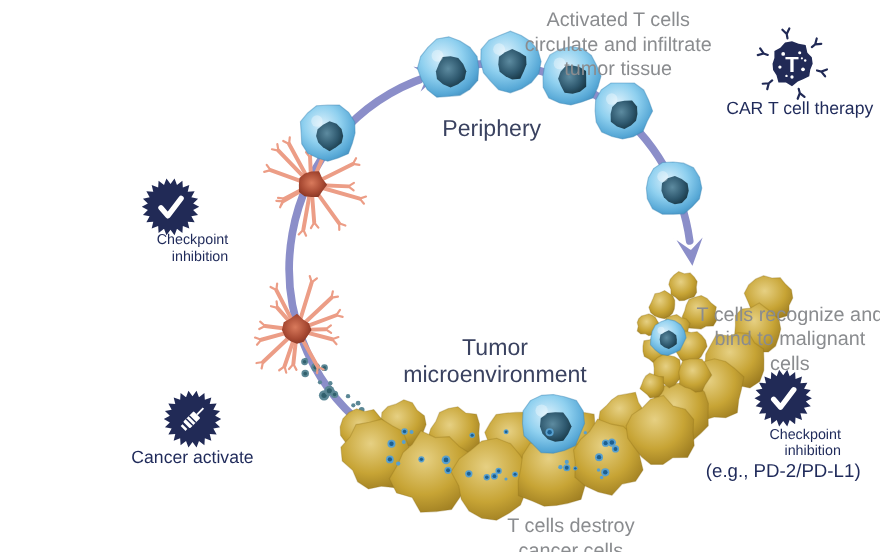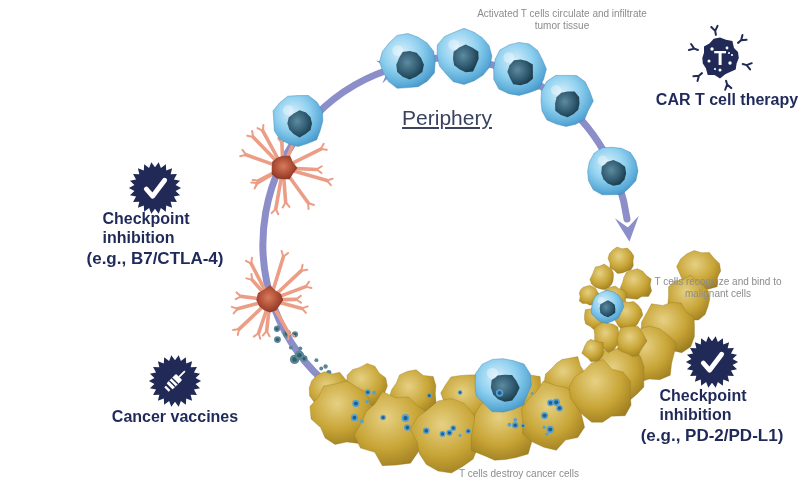--- a/index.html
+++ b/index.html
@@ -1,26 +1,26 @@
 <!DOCTYPE html>
 <html><head>
 <meta charset="utf-8">
 <style>
   html,body{margin:0;padding:0;background:#fff;}
   .stage{position:relative;width:800px;height:502px;background:#ffffff;overflow:hidden;
          font-family:"Liberation Sans",sans-serif;}
   #scene{position:absolute;left:0;top:0;}
-  .cap{position:absolute;color:#8a8c8f;font-size:10px;line-height:1.22;text-align:center;
+  .cap{position:absolute;color:#8a8c8f;font-size:18px;line-height:1.22;text-align:center;
        transform:translateX(-50%);}
   .zone{position:absolute;color:#3a4260;font-size:21px;line-height:1.12;text-align:center;
-        transform:translateX(-50%);white-space:pre-line;text-decoration:underline;}
+        transform:translateX(-50%);white-space:pre-line;}
   .zone.nowrap{white-space:nowrap;}
-  .therapy{position:absolute;text-align:left;transform:translateX(-50%);
-           color:#1f2a5a;font-weight:bold;}
-  .t-title{font-size:16px;line-height:1.18;margin:0 auto;width:105px;}
+  .therapy{position:absolute;text-align:right;transform:translateX(-50%);
+           color:#1f2a5a;font-weight:normal;}
+  .t-title{font-size:13px;line-height:1.18;margin:0 auto;width:105px;}
   .t-sub{font-size:17px;line-height:1.25;white-space:nowrap;}
   .t-single{font-size:16px;white-space:nowrap;}
   .badge{position:absolute;transform:translate(-50%,-50%);line-height:0;}
 </style>
 </head>
 <body>
 
 <div class="stage">
 
   <svg id="scene" width="800" height="502" viewBox="0 0 800 502">
@@ -287,41 +287,41 @@
 
 
   <div class="badge" style="left:155px;top:188px">
     <svg id="badge-cp-left" width="58" height="58" viewBox="-30 -30 60 60">
         <path d="M27.0,0.0 L21.3,3.1 L25.9,7.6 L19.6,8.9 L22.7,14.6 L16.2,14.1 L17.7,20.4 L11.6,18.1 L11.2,24.6 L6.1,20.6 L3.8,26.7 L-0.0,21.5 L-3.8,26.7 L-6.1,20.6 L-11.2,24.6 L-11.6,18.1 L-17.7,20.4 L-16.2,14.1 L-22.7,14.6 L-19.6,8.9 L-25.9,7.6 L-21.3,3.1 L-27.0,-0.0 L-21.3,-3.1 L-25.9,-7.6 L-19.6,-8.9 L-22.7,-14.6 L-16.2,-14.1 L-17.7,-20.4 L-11.6,-18.1 L-11.2,-24.6 L-6.1,-20.6 L-3.8,-26.7 L0.0,-21.5 L3.8,-26.7 L6.1,-20.6 L11.2,-24.6 L11.6,-18.1 L17.7,-20.4 L16.2,-14.1 L22.7,-14.6 L19.6,-8.9 L25.9,-7.6 L21.3,-3.1 Z" fill="#212a56"></path>
         <path d="M-9,1 L-2.5,8.5 L10,-8" stroke="#fff" stroke-width="5" fill="none" stroke-linecap="round" stroke-linejoin="round"></path>
       </svg>
   </div>
   <div class="therapy" style="left:155px;top:210px">
     <div class="t-title">Checkpoint inhibition</div>
-    <div class="t-sub">(e.g., B7/CTLA-4)</div>
   </div>
 
 
   <div class="badge" style="left:175px;top:381px">
     <svg id="badge-vaccine" width="58" height="58" viewBox="-30 -30 60 60">
         <path d="M27.0,0.0 L21.3,3.1 L25.9,7.6 L19.6,8.9 L22.7,14.6 L16.2,14.1 L17.7,20.4 L11.6,18.1 L11.2,24.6 L6.1,20.6 L3.8,26.7 L-0.0,21.5 L-3.8,26.7 L-6.1,20.6 L-11.2,24.6 L-11.6,18.1 L-17.7,20.4 L-16.2,14.1 L-22.7,14.6 L-19.6,8.9 L-25.9,7.6 L-21.3,3.1 L-27.0,-0.0 L-21.3,-3.1 L-25.9,-7.6 L-19.6,-8.9 L-22.7,-14.6 L-16.2,-14.1 L-17.7,-20.4 L-11.6,-18.1 L-11.2,-24.6 L-6.1,-20.6 L-3.8,-26.7 L0.0,-21.5 L3.8,-26.7 L6.1,-20.6 L11.2,-24.6 L11.6,-18.1 L17.7,-20.4 L16.2,-14.1 L22.7,-14.6 L19.6,-8.9 L25.9,-7.6 L21.3,-3.1 Z" fill="#212a56"></path>
         <g transform="rotate(-45)">
           <line x1="6" y1="0" x2="14.5" y2="0" stroke="#fff" stroke-width="1.8"></line>
           <rect x="-8" y="-4.5" width="14" height="9" rx="1" fill="#fff"></rect>
           <line x1="-4" y1="-4.5" x2="-4" y2="4.5" stroke="#212a56" stroke-width="1.4"></line>
           <line x1="0" y1="-4.5" x2="0" y2="4.5" stroke="#212a56" stroke-width="1.4"></line>
           <rect x="-12.5" y="-3.2" width="2.4" height="6.4" fill="#fff"></rect>
         </g>
       </svg>
   </div>
   <div class="therapy" style="left:175px;top:408px">
-    <div class="t-single">Cancer vaccines</div>
-  </div>
-
-
+    <div class="t-single">Cancer activate</div>
+  </div>
+
+
+  <div class="zone" style="left:450px;top:305px;width:185px">Tumor microenvironment</div>
 
   <div class="cap" style="left:519px;top:468px;width:120px">T cells destroy cancer cells</div>
 
   <div class="cap" style="left:718px;top:276px;width:170px">T cells recognize and bind to malignant cells</div>
 
   <div class="badge" style="left:720px;top:58px">
     <svg id="icon-cart" width="72" height="72" viewBox="-36 -36 72 72">
         <path d="M18.8,0.0 L16.6,5.4 L15.7,11.4 L10.1,14.0 L5.3,16.2 L-0.0,20.4 L-5.5,17.0 L-12.3,16.9 L-14.1,10.3 L-17.2,5.6 L-17.7,-0.0 L-16.0,-5.2 L-16.0,-11.6 L-10.6,-14.6 L-6.3,-19.3 L0.0,-20.4 L6.0,-18.3 L12.4,-17.0 L14.0,-10.1 L18.0,-5.9 Z" fill="#212a56"></path>
         <text x="0" y="7" text-anchor="middle" font-size="20" font-weight="bold" fill="#fff" font-family="&quot;Liberation Sans&quot;,sans-serif">T</text>
         <circle cx="-8" cy="-9" r="1.7" fill="#fff"></circle>

